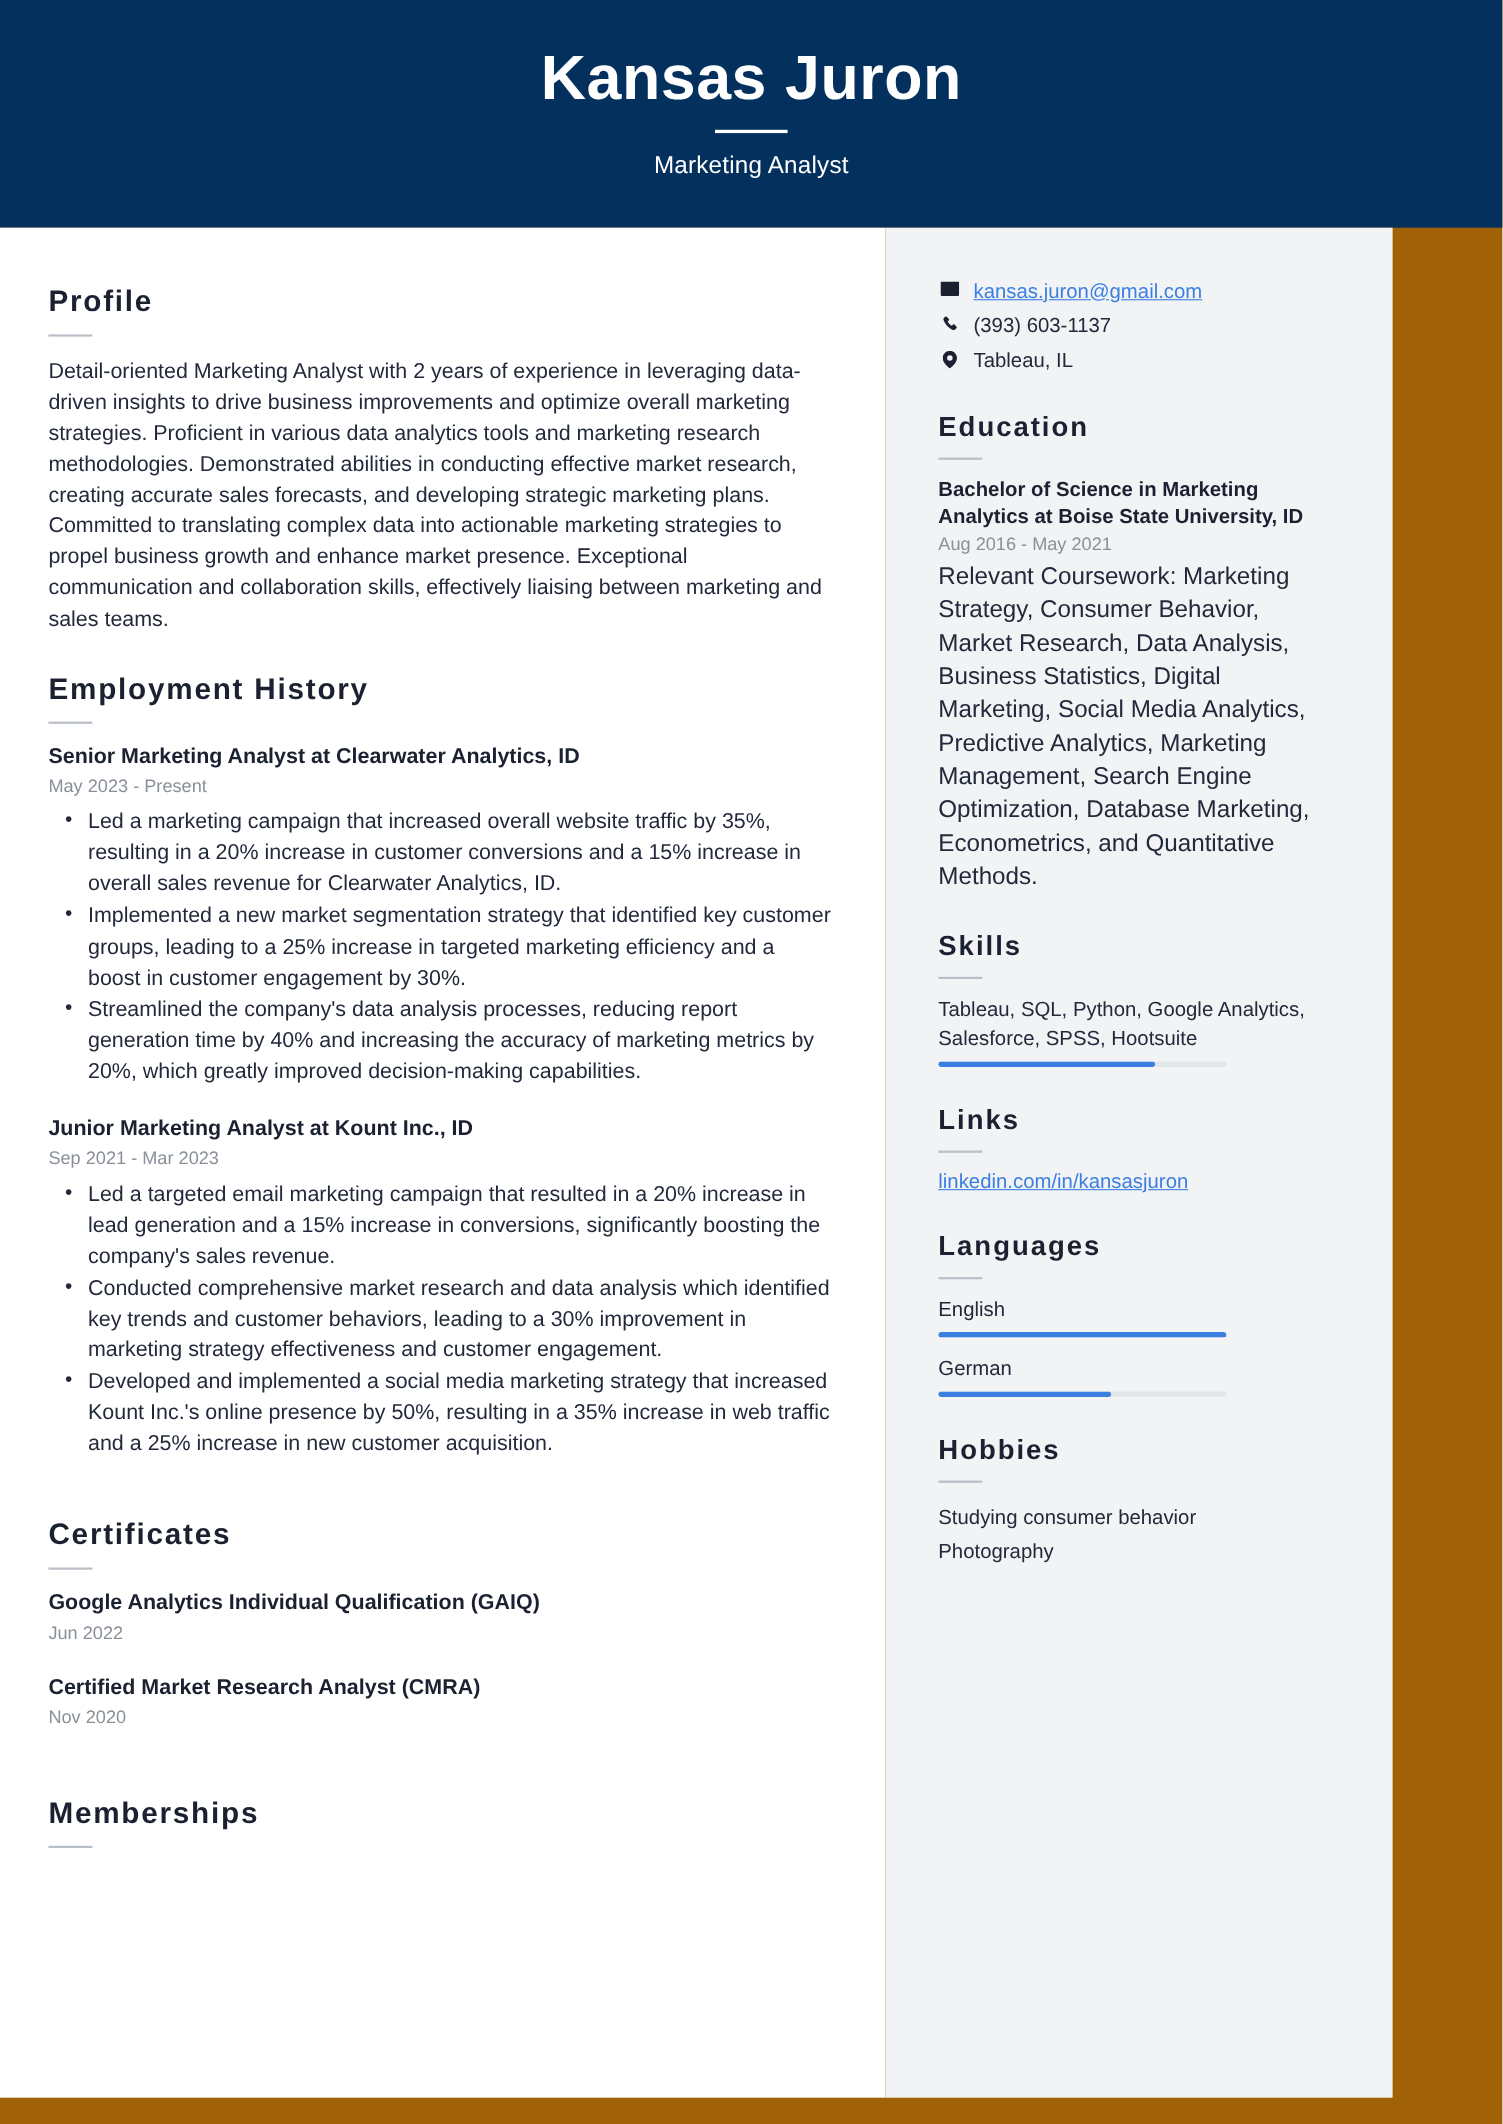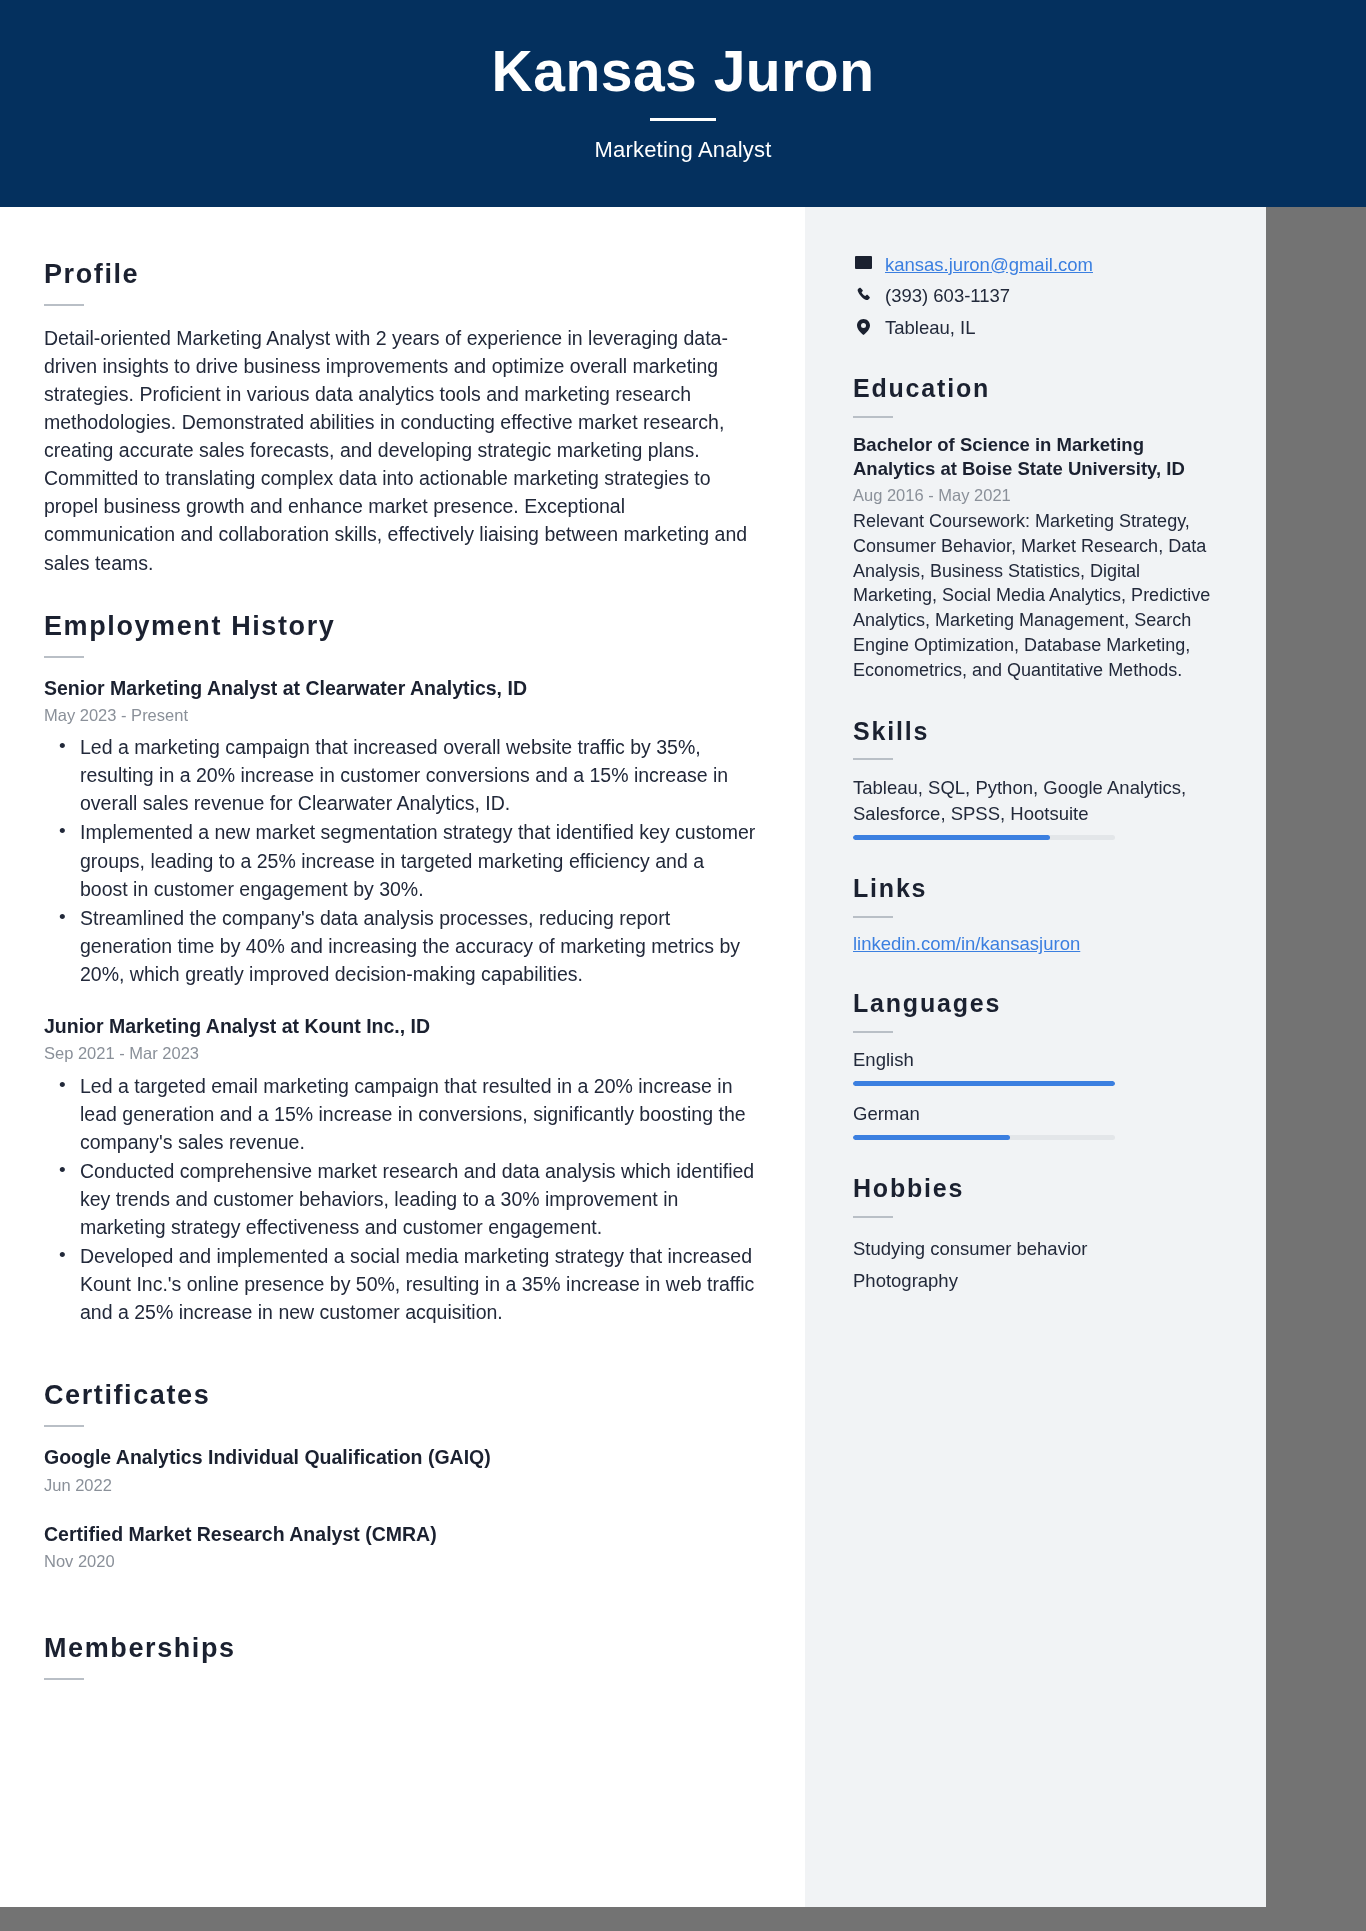--- a/index.html
+++ b/index.html
@@ -9,21 +9,21 @@
   }
   body {
     font-family: "Liberation Sans", sans-serif;
     color: #1b2130;
     -webkit-font-smoothing: antialiased;
   }
   .page {
     width: 1366px;
     min-height: 1931px;
     position: relative;
-    background: #737373;
+    background: #a16207;
   }
 
   
   .header {
     background: #04305e;
     padding: 40px 20px 44px;
     text-align: center;
   }
   .header-name {
     color: #ffffff;
@@ -156,21 +156,21 @@
     color: #1b2130;
     line-height: 1.32;
   }
   .side-date {
     font-size: 16.5px;
     color: #8a9099;
     margin-top: 2px;
     line-height: 1.35;
   }
   .side-desc {
-    font-size: 18px;
+    font-size: 22px;
     line-height: 1.38;
     color: #22293a;
     margin-top: 3px;
   }
   .side-text {
     font-size: 18.5px;
     line-height: 1.38;
     color: #22293a;
   }
   .side-item { margin-bottom: 12px; }

